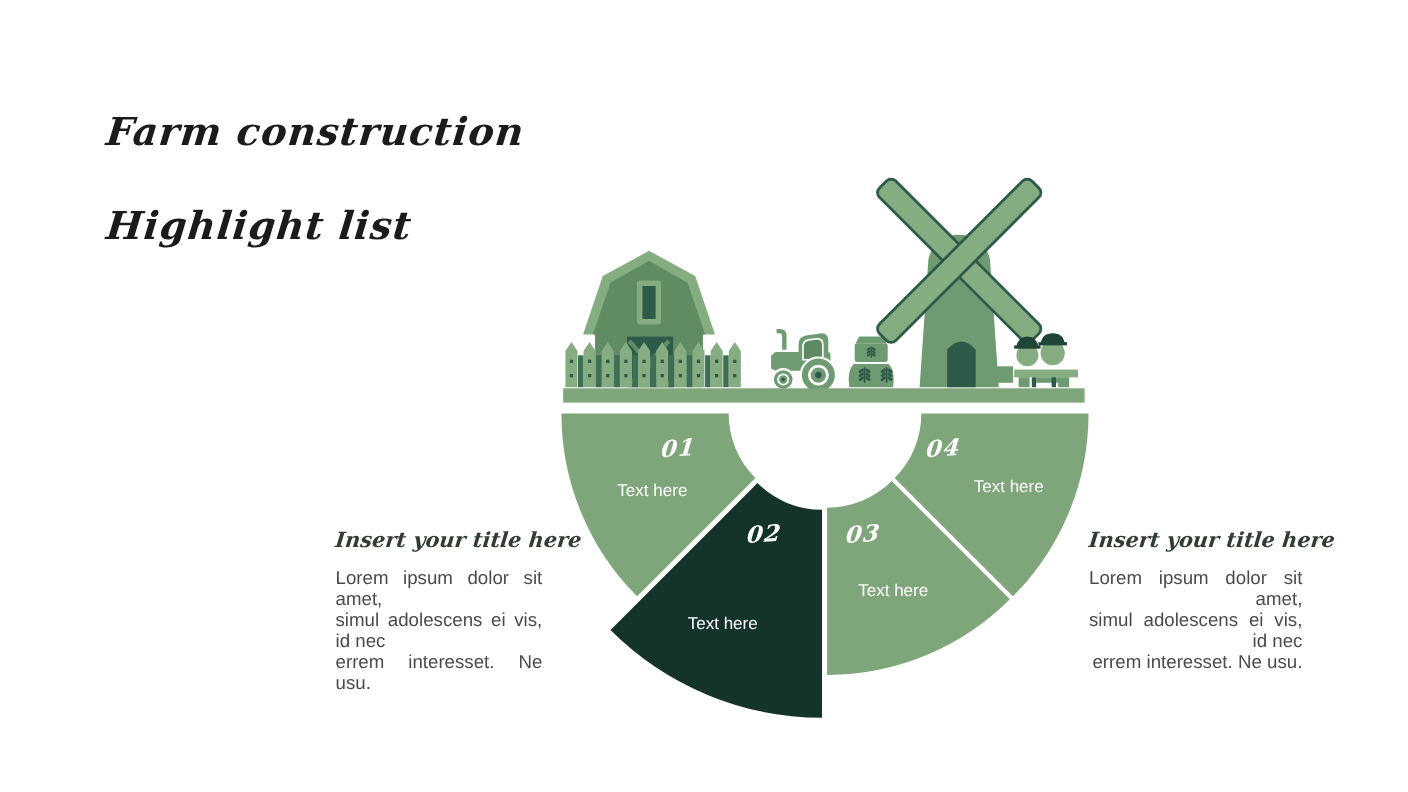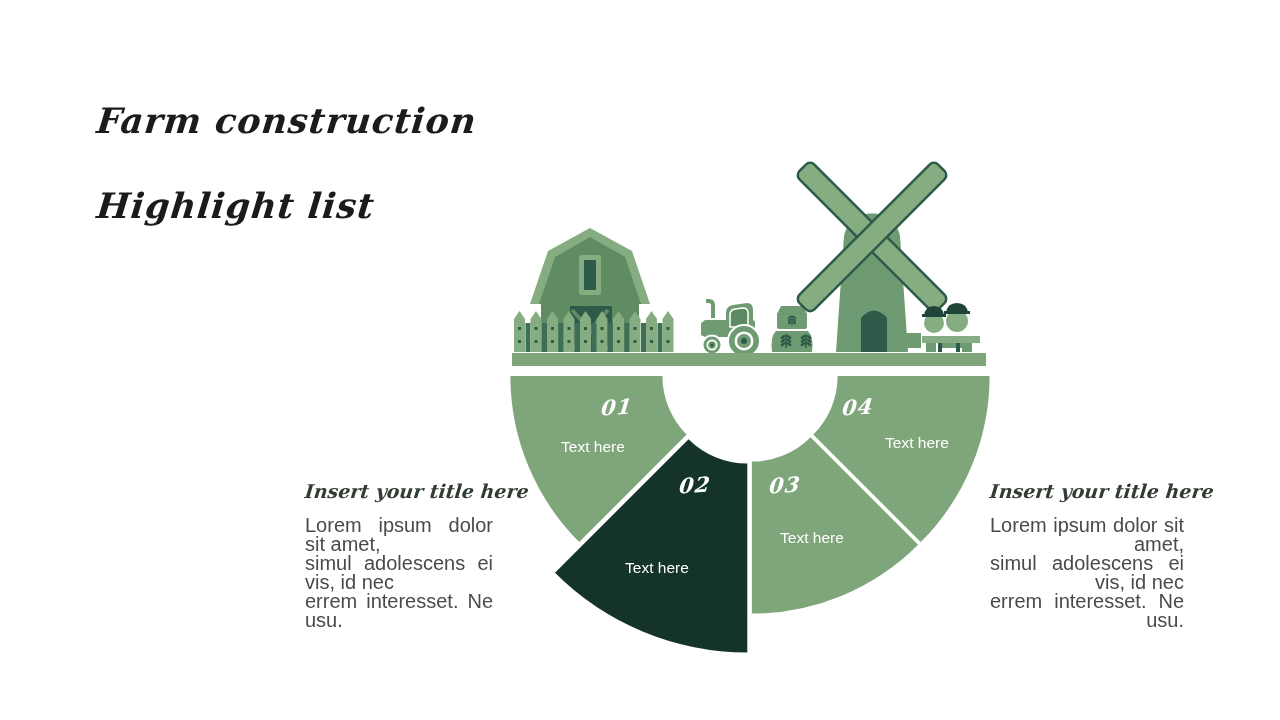--- a/index.html
+++ b/index.html
@@ -13,21 +13,21 @@
   .main-title{left:97px;color:var(--title-text);font-size:35px;line-height:1;
               transform:skewX(-6deg);letter-spacing:1px;white-space:nowrap;}
   .main-title.l1{top:103px;}
   .main-title.l2{top:188px;}
 
   .seg-num{color:var(--wedge-label);font-size:21px;transform:translate(-50%,-50%) skewX(-10deg) rotate(-4deg);
            letter-spacing:1px;}
   .seg-label{color:var(--wedge-label);font-size:15.5px;transform:translate(-50%,-50%);white-space:nowrap;text-align:center;}
 
   .side-title{color:var(--side-title-text);font-size:19px;transform:skewX(-6deg);white-space:nowrap;}
-  .side-body{color:var(--body-text);font-size:20px;line-height:19px;white-space:pre-line;
+  .side-body{color:var(--body-text);font-size:17px;line-height:19px;white-space:pre-line;
              text-align:justify;}
   .side-body.left-block{text-align-last:left;}
   .side-body.right-block{text-align-last:right;}
 
   svg .f-lt{fill:var(--green-light);}
   svg .f-md{fill:var(--green-mid);}
   svg .f-barn{fill:var(--green-barn);}
   svg .f-dk{fill:var(--green-dark);}
   svg .f-dkst{fill:var(--green-darkest);}
   svg .f-ground{fill:var(--ground);}

